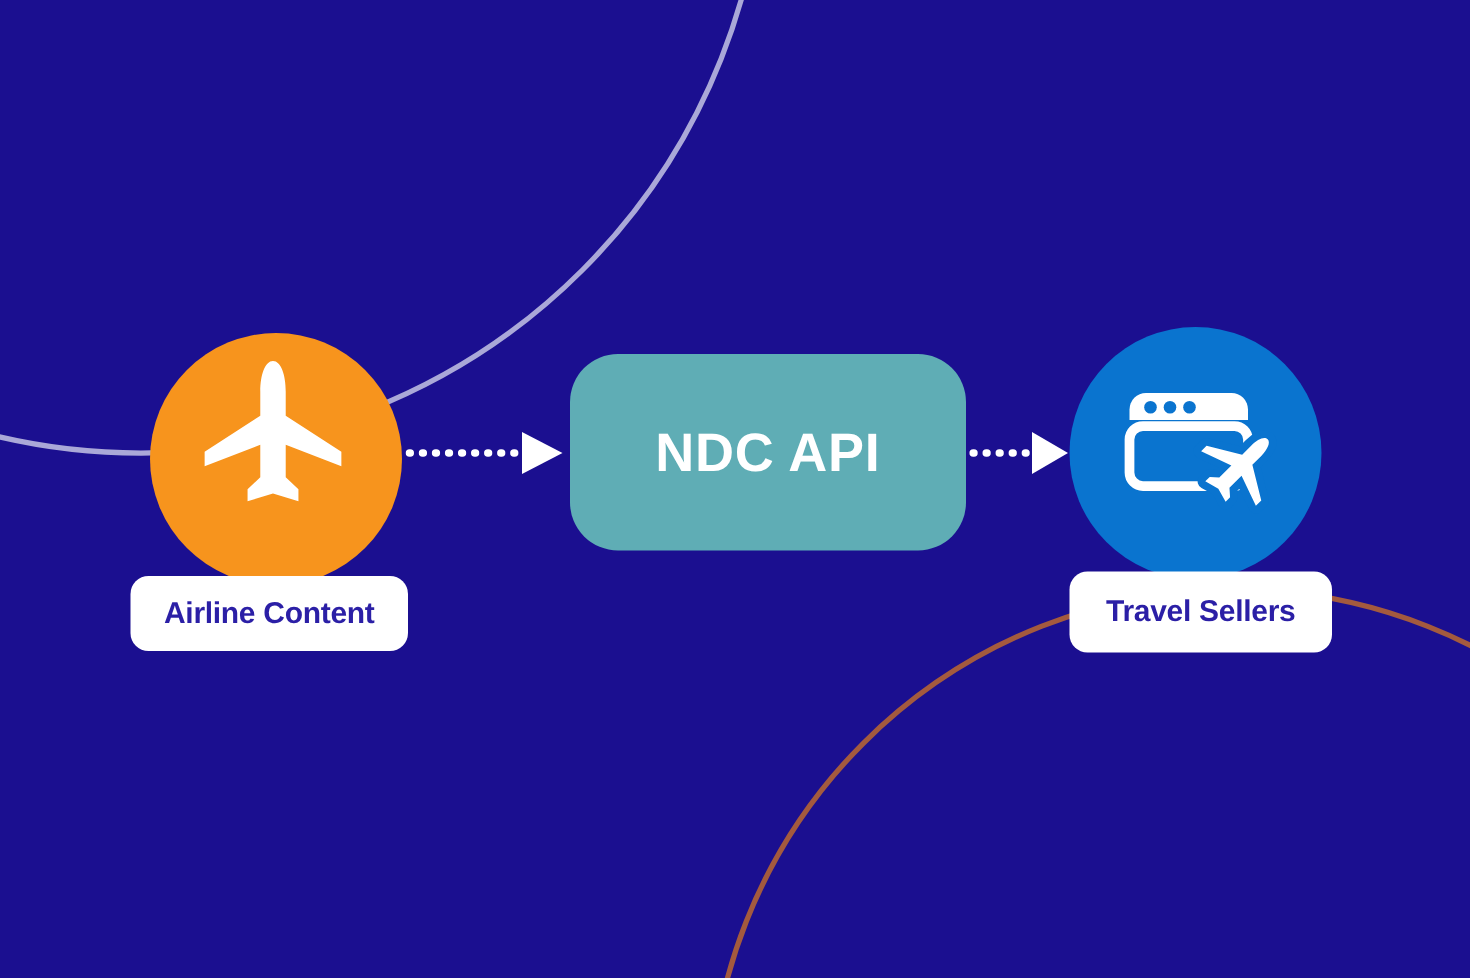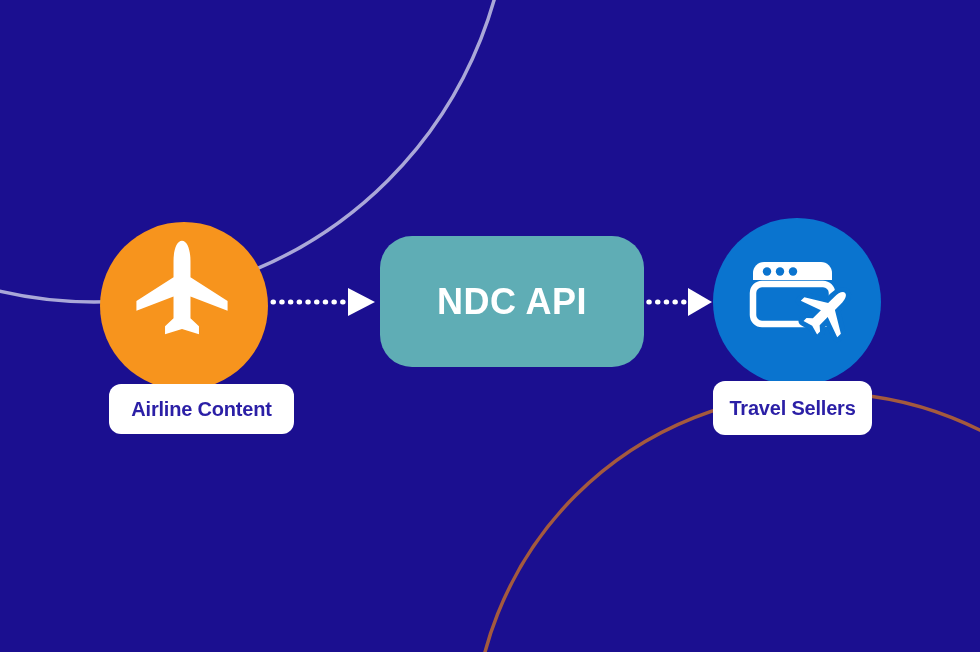--- a/index.html
+++ b/index.html
@@ -52,22 +52,22 @@
     position:absolute;background:var(--color-label-bg,#ffffff);
     border-radius:12px;
     display:flex;align-items:center;justify-content:center;
     z-index:3;
   }
   .label-pill span{
     color:var(--color-label-text,#2b1fa6);
     font-size:20px;font-weight:700;letter-spacing:-0.2px;
     white-space:nowrap;
   }
-  .label-airline{left:109px;top:384px;width:185px;height:50px;}
-  .label-travel{left:713px;top:381px;width:159px;height:54px;}
+  .label-airline{left:87px;top:384px;width:185px;height:50px;}
+  .label-travel{left:713px;top:381px;width:175px;height:54px;}
 </style>
 </head>
 <body>
 
 <div class="canvas">
 
   <svg class="decor-svg" viewBox="0 0 980 652">
     <circle class="arc-lavender" cx="94" cy="-114" r="416"></circle>
     <circle class="arc-brick" cx="823" cy="743" r="350"></circle>
 

